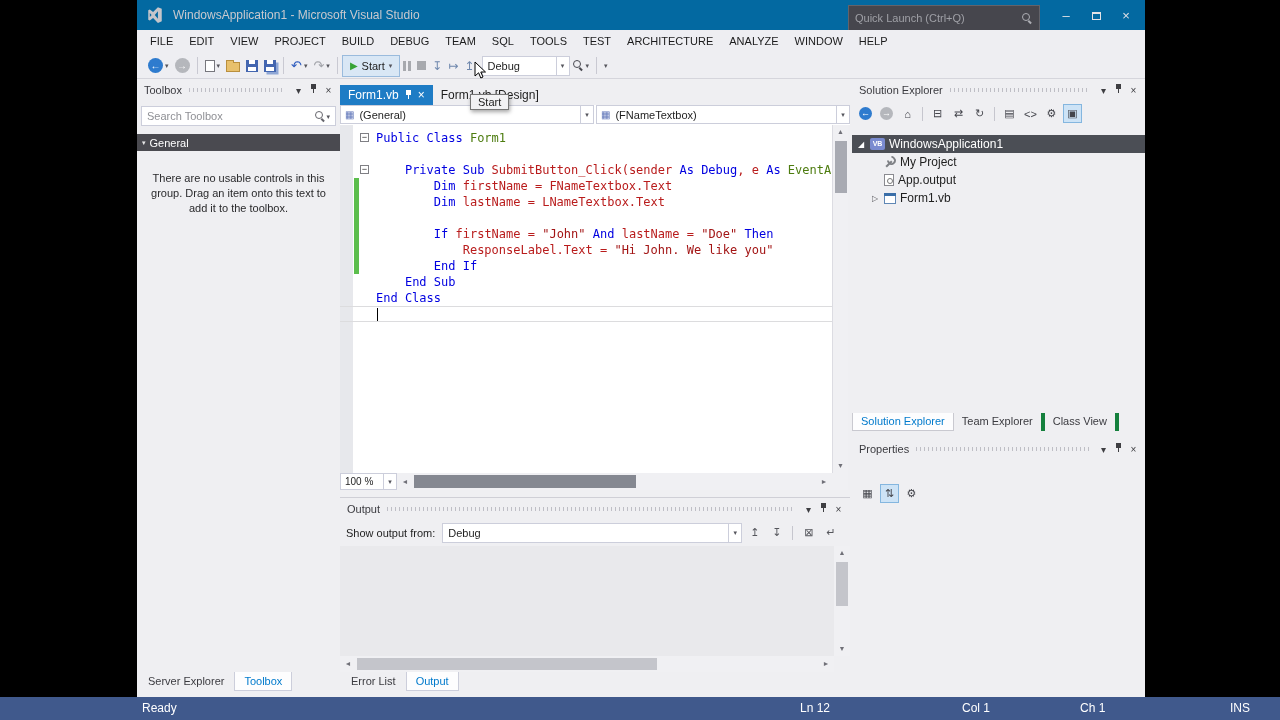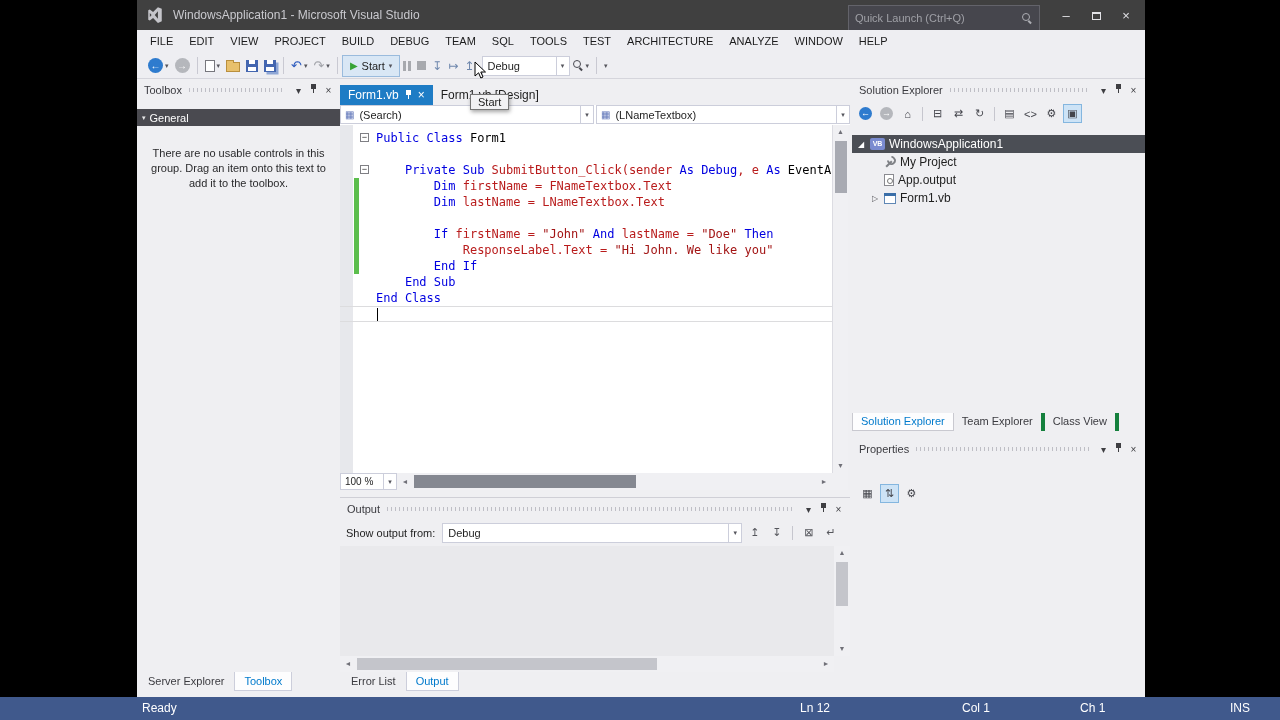--- a/index.html
+++ b/index.html
@@ -2,21 +2,21 @@
 <html><head>
 <meta charset="utf-8">
 <style>
   *{margin:0;padding:0;box-sizing:border-box}
   html,body{width:1280px;height:720px;overflow:hidden;background:#000}
   body{font-family:"Liberation Sans",sans-serif;-webkit-font-smoothing:antialiased}
   .stage{position:relative;width:1280px;height:720px;background:#000}
   .vs-window{position:absolute;left:137px;top:0;width:1008px;height:697px;background:#EFEFF2;overflow:hidden}
 
   
-  .titlebar{position:absolute;left:0;top:0;width:1008px;height:30px;background:#404040;color:#D4D4D8}
+  .titlebar{position:absolute;left:0;top:0;width:1008px;height:30px;background:#0369a1;color:#D4D4D8}
   .vs-logo{position:absolute;left:9px;top:6px;width:18px;height:18px}
   .win-title{position:absolute;left:36px;top:8px;font-size:12px;color:#C9C9CE;white-space:nowrap}
   .quicklaunch{position:absolute;left:711px;top:5px;width:192px;height:20px;background:#46464D;border:1px solid #63636A;display:flex;align-items:center;padding:12px 6px}
   .quicklaunch input{flex:1;border:none;outline:none;background:transparent;font-size:11px;color:#C8C8CC;font-family:inherit}
   .quicklaunch input::placeholder{color:#9FA0A6}
   .magnifier{position:relative;width:11px;height:11px;display:inline-block;flex:none}
   .magnifier::before{content:"";position:absolute;left:0;top:0;width:6px;height:6px;border:1.5px solid currentColor;border-radius:50%}
   .magnifier::after{content:"";position:absolute;left:7px;top:7px;width:4px;height:1.5px;background:currentColor;transform:rotate(45deg);transform-origin:left top}
   .ql-mag{color:#ACADB3}
   .win-btns{position:absolute;right:4px;top:0;height:30px;display:flex;align-items:center}
@@ -90,21 +90,21 @@
   .nav-icon{font-size:10px;color:#5E74B8;padding-left:4px}
   .code-area{position:absolute;left:203px;top:125px;width:492px;height:348px;background:#fff;overflow:hidden}
   .bp-margin{position:absolute;left:0;top:0;width:13px;height:100%;background:#E7E8EC}
   .change-bar{position:absolute;left:14px;width:5px;background:#5CBE4D}
   .fold-margin{position:absolute;left:20px;top:0;width:11px;height:100%}
   .fold-box{position:absolute;left:0;width:9px;height:9px;border:1px solid #7F7F84;background:#fff;color:#222;font-size:9px;line-height:7px;text-align:center}
   .code-lines{position:absolute;left:0;top:5px;right:0}
   .code-line{position:relative;height:16px;padding-left:36px;font:12px/16px "DejaVu Sans Mono",monospace;white-space:pre;color:#000}
   .code-line.current{border-top:1px solid #DCDCDE;border-bottom:1px solid #DCDCDE}
   .code-caret{position:absolute;left:37px;top:1px;width:1px;height:13px;background:#000}
-  .tok-p{color:#b91c1c}.tok-k{color:#0000E0}.tok-s{color:#A31515}.tok-t{color:#000000}
+  .tok-p{color:#b91c1c}.tok-k{color:#0000E0}.tok-s{color:#A31515}.tok-t{color:#4d7c0f}
   .scrollbar{background:#F0F0F3}
   .sb-arrow{position:absolute;width:100%;text-align:center;font-size:7px;color:#707078;line-height:14px}
   .ed-vscroll{position:absolute;left:695px;top:125px;width:16px;height:348px;border-left:1px solid #DCDCE2}
   .ed-vthumb{position:absolute;left:2px;top:16px;width:12px;height:52px;background:#A8AAB2}
   .zoom-combo{position:absolute;left:203px;top:473px;width:57px;height:17px}
   .zoom-combo .combo-label{font-size:10px;padding:0 4px}
   .ed-hscroll{position:absolute;left:260px;top:473px;width:435px;height:17px}
   .hs-left{position:absolute;left:0;top:0;width:16px;text-align:center;font-size:7px;color:#707078;line-height:17px}
   .hs-right{position:absolute;right:0;top:0;width:16px;text-align:center;font-size:7px;color:#707078;line-height:17px}
   .ed-hthumb{position:absolute;left:17px;top:2px;width:222px;height:13px;background:#858891}
@@ -272,20 +272,25 @@
     </div>
 
     <div class="toolbox">
       <div class="panel-header">
         <span>Toolbox</span>
         <span class="grip"></span>
         <span class="hdr-btn">▾</span>
         <span class="hdr-btn"><span class="pin hdr-pin"></span></span>
         <span class="hdr-btn">×</span>
       </div>
+      <div class="searchbox tb-search">
+        <input placeholder="Search Toolbox" style="">
+        <span class="magnifier search-mag"></span>
+        <span class="caret">▾</span>
+      </div>
       <div class="tb-group">
         <span class="gcaret">▾</span>
         <span>General</span>
       </div>
       <div class="tb-empty">There are no usable controls in this group. Drag an item onto this text to add it to the toolbox.</div>
     </div>
 
     <div class="tabstrip">
         <div class="doc-tab active">
           <span class="tab-label">Form1.vb</span>
@@ -293,28 +298,28 @@
           <span class="tab-close">×</span>
         </div>
         <div class="doc-tab">
           <span class="tab-label">Form1.vb [Design]</span>
         </div>
       </div>
 
     <div class="navbar">
       <span class="combo nav-combo">
         <span class="nav-icon">▦</span>
-        <span class="combo-label">(Search)</span>
+        <span class="combo-label">(General)</span>
         <span class="combo-caret">
             <span class="caret">▾</span>
           </span>
       </span>
       <span class="combo nav-combo">
         <span class="nav-icon">▦</span>
-        <span class="combo-label">(LNameTextbox)</span>
+        <span class="combo-label">(FNameTextbox)</span>
         <span class="combo-caret">
             <span class="caret">▾</span>
           </span>
       </span>
     </div>
 
     <div class="code-area">
       <div class="bp-margin"></div>
       <div class="change-bar" style="top: 53px; height: 96px;"></div>
       <div class="fold-margin">

